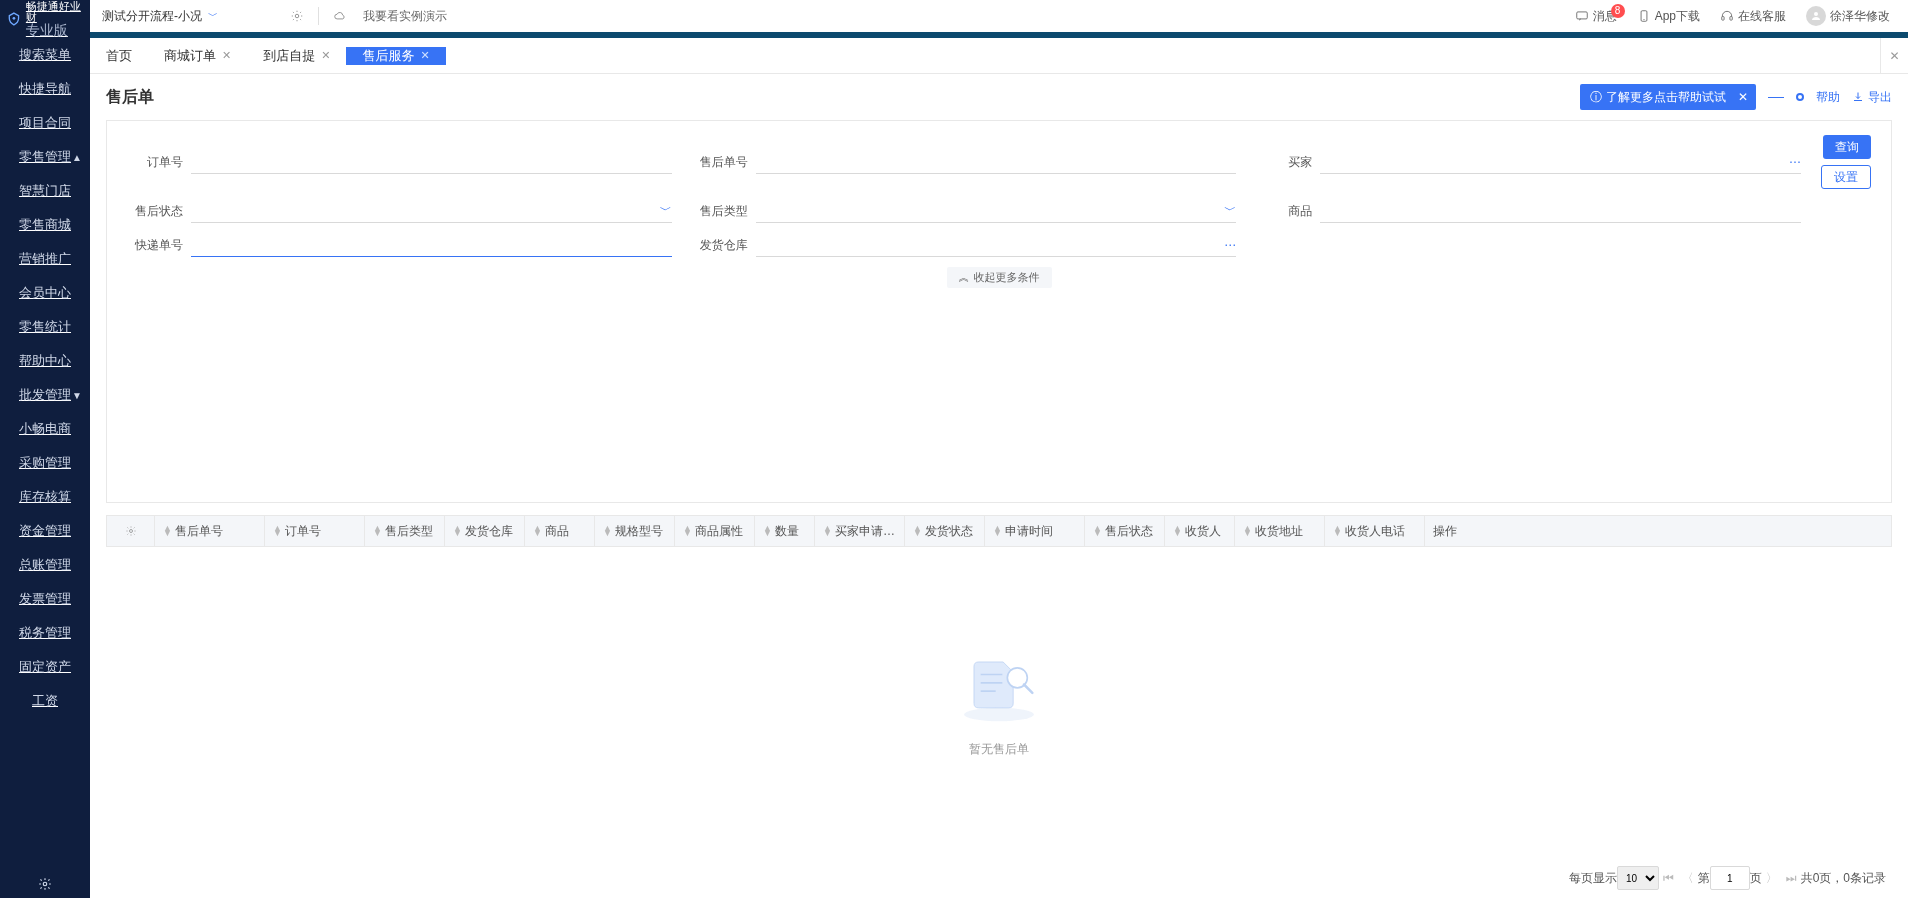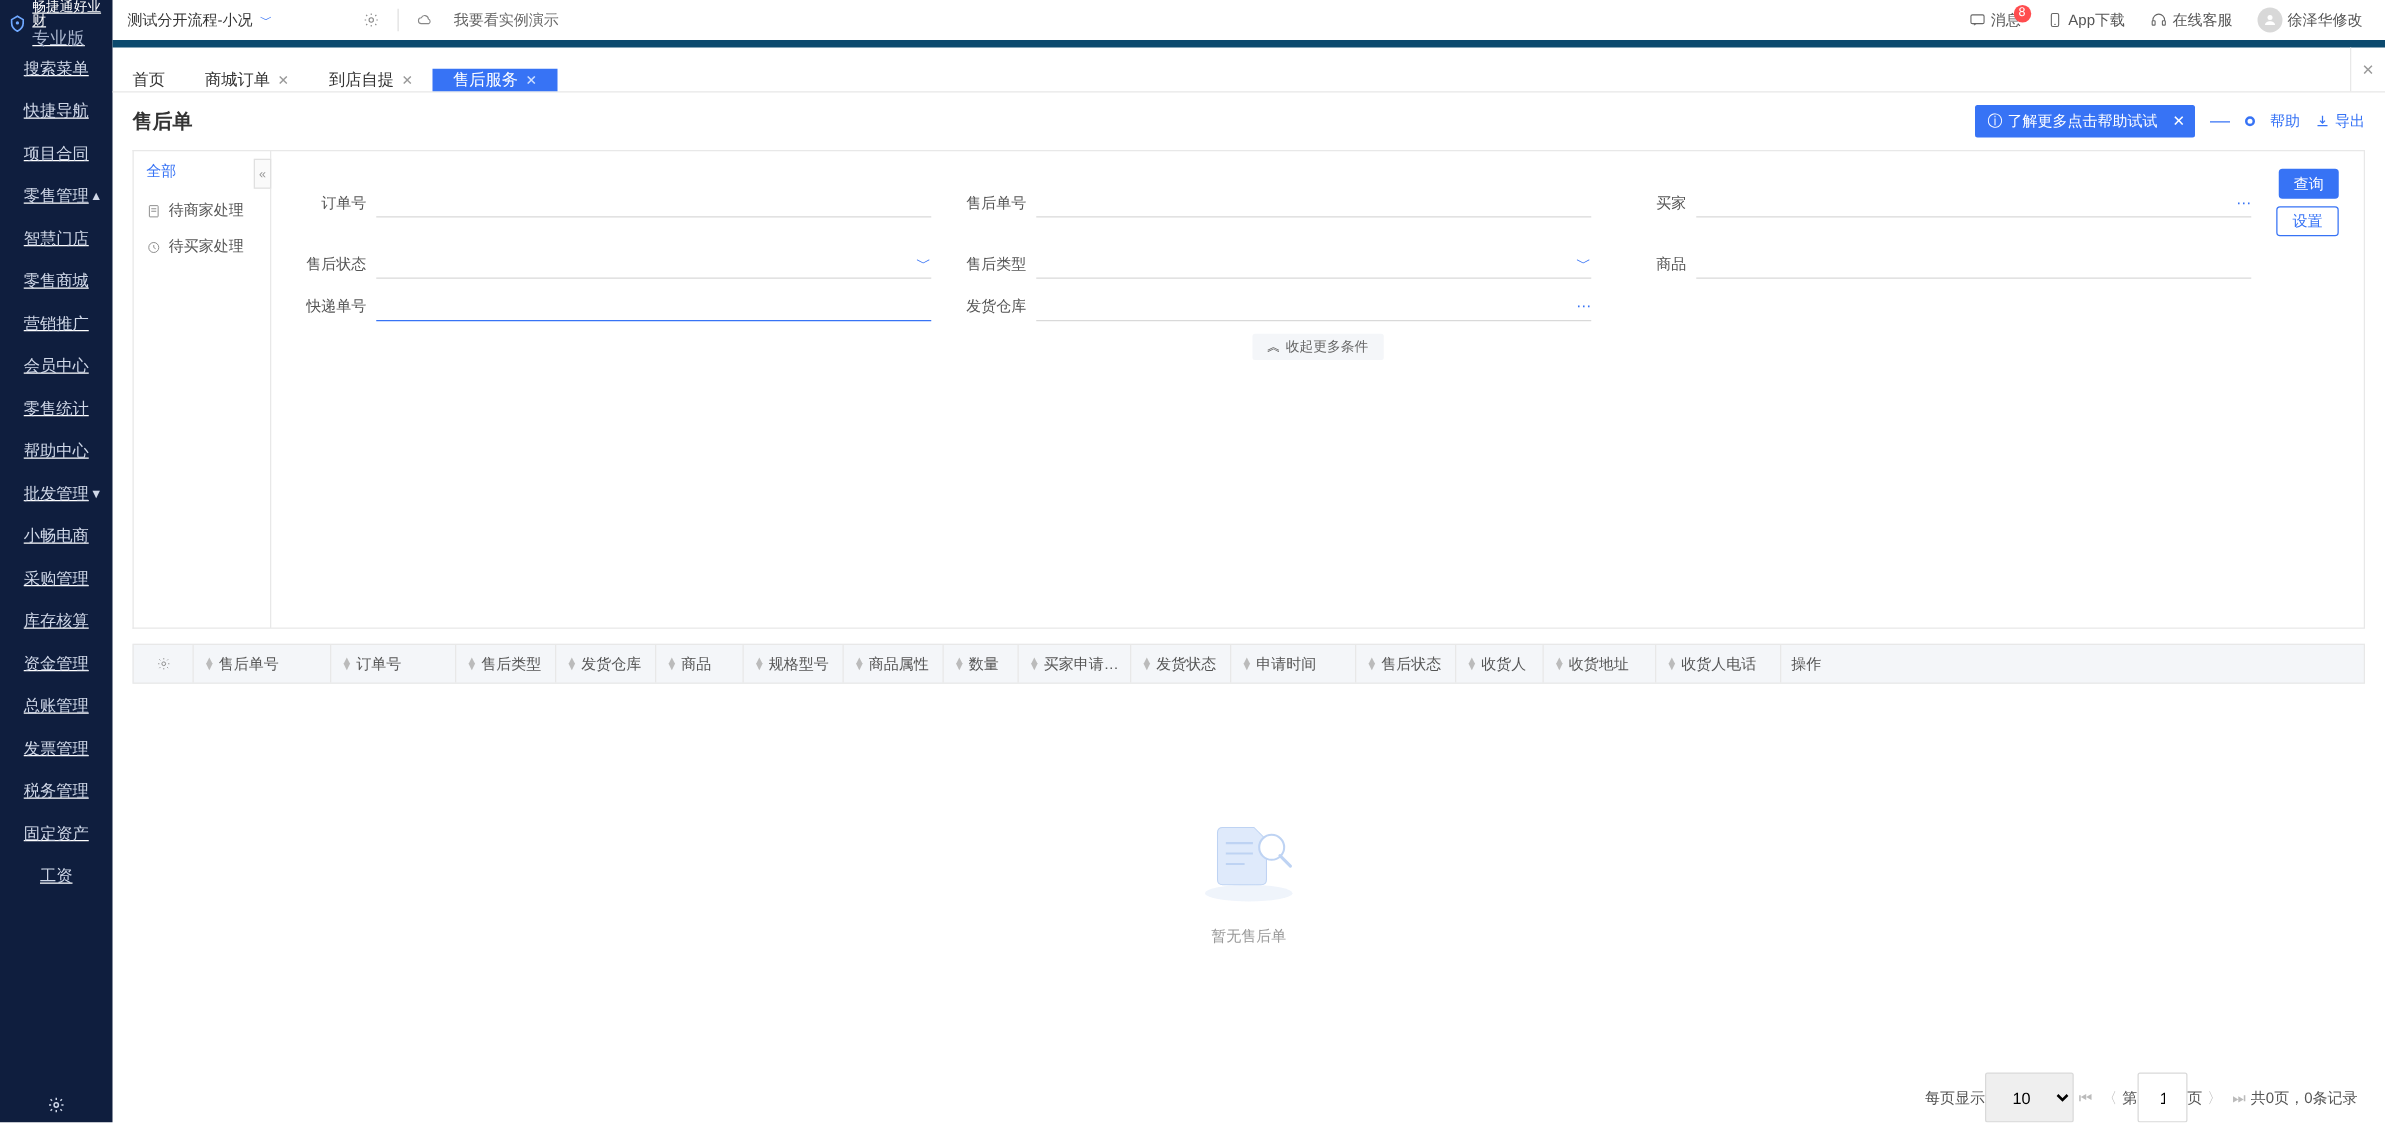--- a/index.html
+++ b/index.html
@@ -29,21 +29,21 @@
 .flow-name { font-size: 12px; color: #333; }
 .chev { font-size: 10px; color: #3773f5; }
 .topbar-sep { width: 1px; height: 18px; background: #e0e0e0; margin: 0 6px; }
 .demo-link { display: flex; align-items: center; gap: 16px; color: #666; cursor: pointer; font-size: 12px; }
 .spacer { flex: 1; }
 .top-action { display: flex; align-items: center; gap: 4px; color: #555; cursor: pointer; font-size: 12px; padding: 0 6px; position: relative; }
 .badge { position: absolute; top: -4px; right: -2px; background: #ff4d4f; color: #fff; border-radius: 8px; min-width: 14px; height: 14px; font-size: 10px; display: flex; align-items: center; justify-content: center; padding: 0 3px; }
 .avatar { width: 20px; height: 20px; border-radius: 50%; background: #d8d8d8; display: flex; align-items: center; justify-content: center; }
 
 
-.tabs { height: 36px; display: flex; align-items: flex-end; border-bottom: 1px solid #e8e8e8; position: relative; }
+.tabs { height: 36px; display: flex; align-items: center; border-bottom: 1px solid #e8e8e8; position: relative; }
 .tab { padding: 0 16px; display: flex; align-items: center; gap: 6px; font-size: 13px; color: #333; cursor: pointer; }
 .tab.active { background: #3773f5; color: #fff; }
 .tab-close { font-size: 11px; color: #999; cursor: pointer; }
 .tab.active .tab-close { color: #cfe0ff; }
 .tabs-close-all { position: absolute; right: 0; top: 0; height: 100%; width: 28px; border-left: 1px solid #e8e8e8; display: flex; align-items: center; justify-content: center; color: #999; cursor: pointer; }
 
 
 .page-head { display: flex; align-items: center; padding: 10px 16px; gap: 12px; }
 .page-title { font-size: 16px; font-weight: 600; }
 .tip-banner { margin-left: auto; background: #3773f5; color: #fff; height: 26px; display: flex; align-items: center; padding: 0 30px 0 10px; font-size: 12px; position: relative; border-radius: 2px; }
@@ -75,21 +75,21 @@
 
 .table-wrap { flex: 1; display: flex; flex-direction: column; padding: 0 16px 0 16px; min-height: 0; }
 .table-head { display: flex; height: 32px; background: #f4f6f9; align-items: stretch; border: 1px solid #e8e8e8; }
 .th { display: flex; align-items: center; padding: 0 8px; font-size: 12px; color: #555; border-right: 1px solid #e8e8e8; gap: 3px; white-space: nowrap; }
 .th:last-child { border-right: none; }
 .th .sort { color: #bbb; font-size: 9px; display: flex; flex-direction: column; line-height: 0.6; }
 .th-gear { width: 48px; justify-content: center; }
 .table-body { flex: 1; display: flex; flex-direction: column; align-items: center; justify-content: center; gap: 14px; color: #999; }
 .empty-img { width: 100px; height: 80px; opacity: .9; }
 .pager { height: 40px; display: flex; align-items: center; justify-content: flex-end; font-size: 12px; color: #555; padding: 0 6px; }
-.pager select, .pager input { height: 40px; border: 1px solid #d9d9d9; border-radius: 2px; font-size: 13px; padding: 0 17px; }
+.pager select, .pager input { height: 24px; border: 1px solid #d9d9d9; border-radius: 2px; font-size: 10px; padding: 0 4px; }
 .pager input { width: 40px; text-align: center; }
 .pager .pg-btn { color: #bbb; cursor: pointer; padding: 0 4px; }
 </style>
 </head>
 <body>
 
 <div class="sidebar">
   <div class="logo">
     <svg class="logo-icon" viewBox="0 0 24 24" fill="none">
         <path d="M12 3l7 4v4c0 5-3 8-7 10-4-2-7-5-7-10V7l7-4z" stroke="#6fa8ff" stroke-width="2"></path>
@@ -258,38 +258,20 @@
     </div>
     <div class="head-action">
       <svg width="12" height="12" viewBox="0 0 24 24" fill="none">
           <path d="M12 3v12M8 11l4 4 4-4M4 19h16" stroke="#3773f5" stroke-width="2"></path>
         </svg>
       <span>导出</span>
     </div>
   </div>
 
   <div class="content">
-    <div class="filter-side">
-      <div class="filter-side-head">全部</div>
-      <div class="filter-side-item">
-        <svg width="12" height="12" viewBox="0 0 24 24" fill="none">
-            <rect x="5" y="3" width="14" height="18" rx="1" stroke="#888" stroke-width="1.5"></rect>
-            <path d="M8 8h8M8 12h8" stroke="#888" stroke-width="1.5"></path>
-          </svg>
-        <span>待商家处理</span>
-      </div>
-      <div class="filter-side-item">
-        <svg width="12" height="12" viewBox="0 0 24 24" fill="none">
-            <circle cx="12" cy="12" r="8" stroke="#888" stroke-width="1.5"></circle>
-            <path d="M12 8v4l3 2" stroke="#888" stroke-width="1.5"></path>
-          </svg>
-        <span>待买家处理</span>
-      </div>
-      <div class="filter-collapse">«</div>
-    </div>
 
     <div class="filter-main">
       <div class="filter-grid">
 
         <div class="form-field">
           <span class="form-label">订单号</span>
           <div class="form-input"></div>
         </div>
         <div class="form-field">
           <span class="form-label">售后单号</span>

